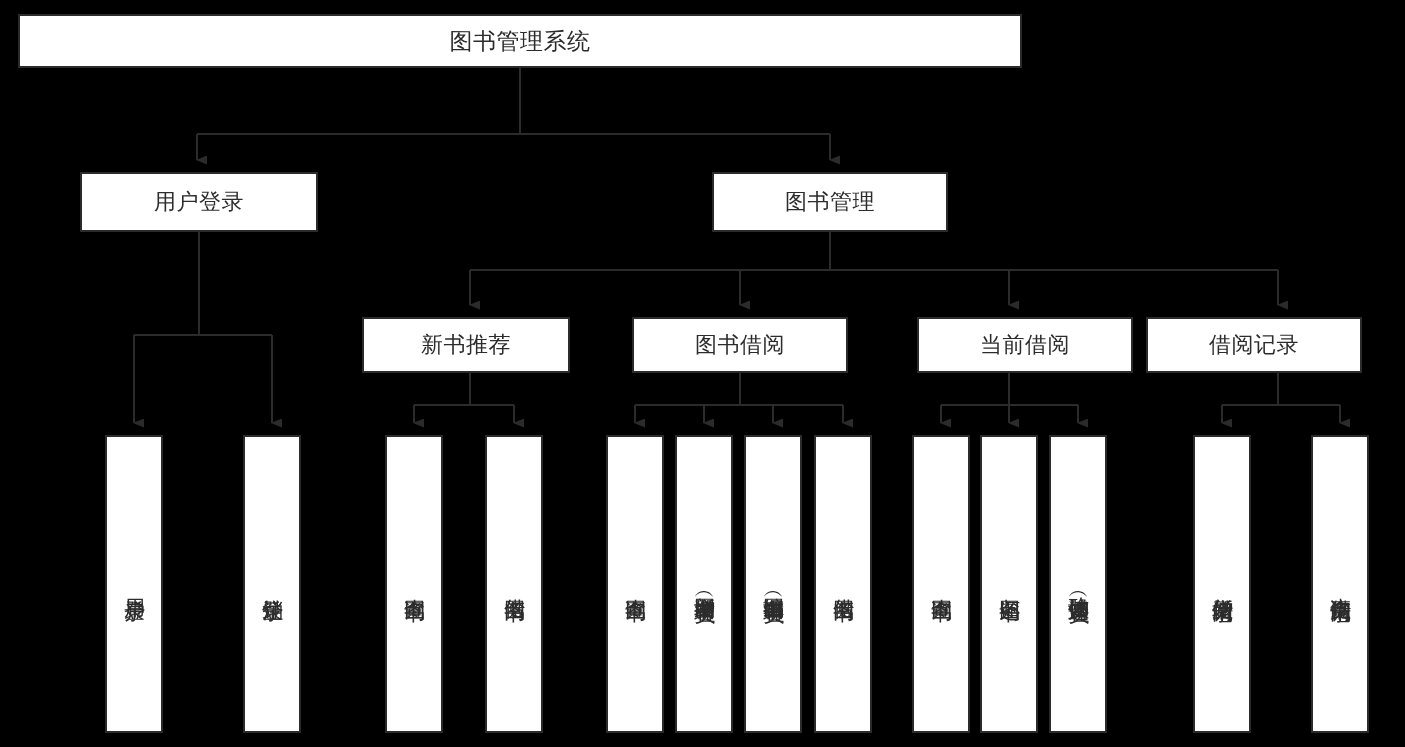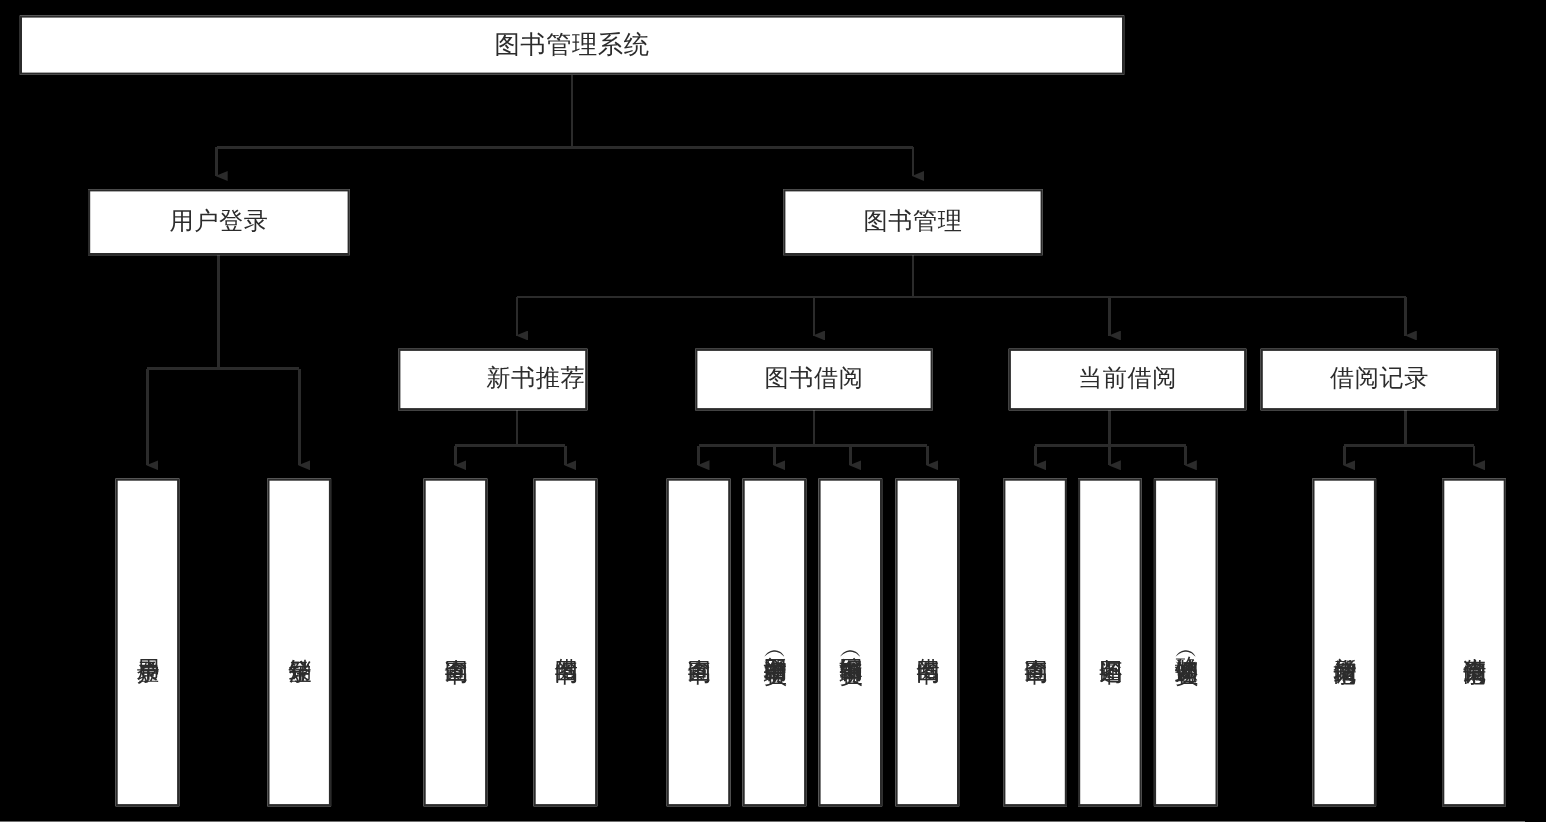--- a/index.html
+++ b/index.html
@@ -128,21 +128,21 @@
     <span class="label">图书管理系统</span>
   </div>
 
   <div class="node" style="left:80px; top:172px; width:238px; height:60px;">
     <span class="label">用户登录</span>
   </div>
   <div class="node" style="left:712px; top:172px; width:236px; height:60px;">
     <span class="label">图书管理</span>
   </div>
 
-  <div class="node" style="left:362px; top:317px; width:172px; height:56px;justify-content:flex-end;">
+  <div class="node" style="left:362px; top:317px; width:208px; height:56px;">
     <span class="label">新书推荐</span>
   </div>
   <div class="node" style="left:632px; top:317px; width:216px; height:56px;">
     <span class="label">图书借阅</span>
   </div>
   <div class="node" style="left:901px; top:317px; width:216px; height:56px;margin-left:16px;">
     <span class="label">当前借阅</span>
   </div>
   <div class="node" style="left:1146px; top:317px; width:216px; height:56px;">
     <span class="label">借阅记录</span>

